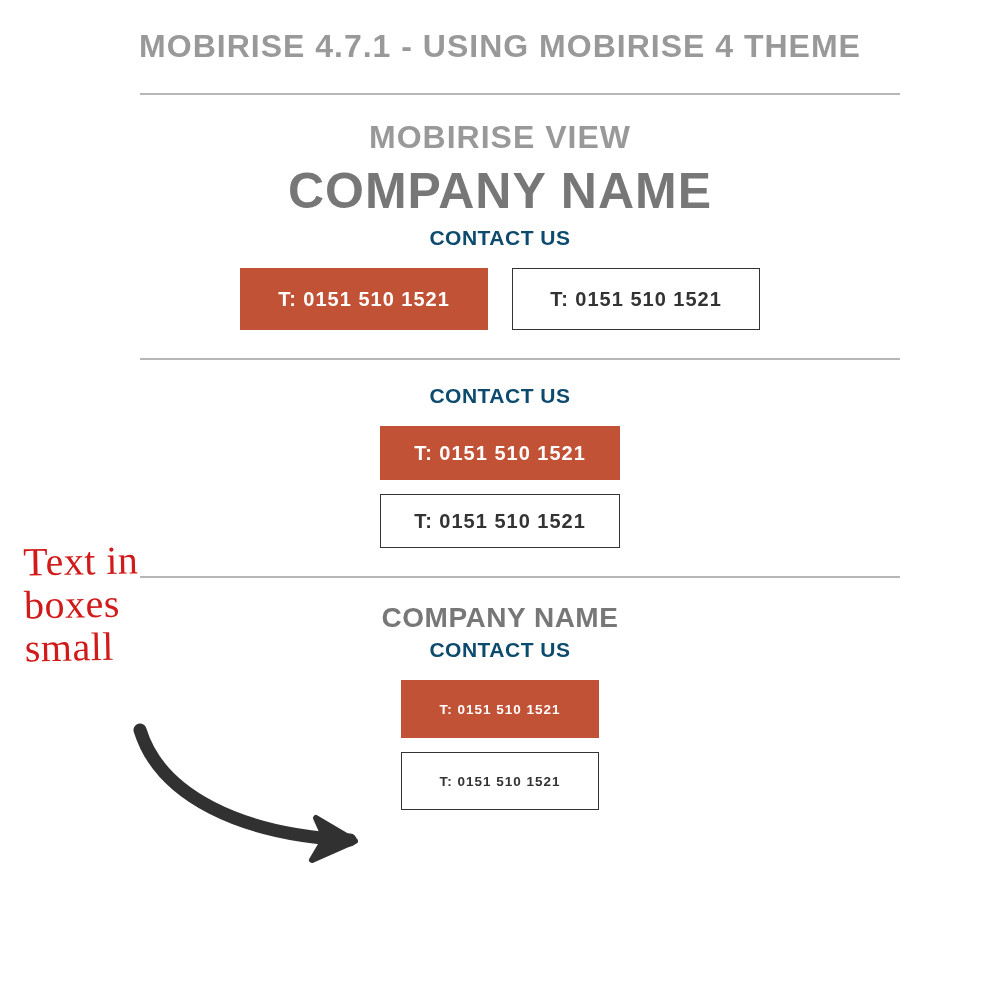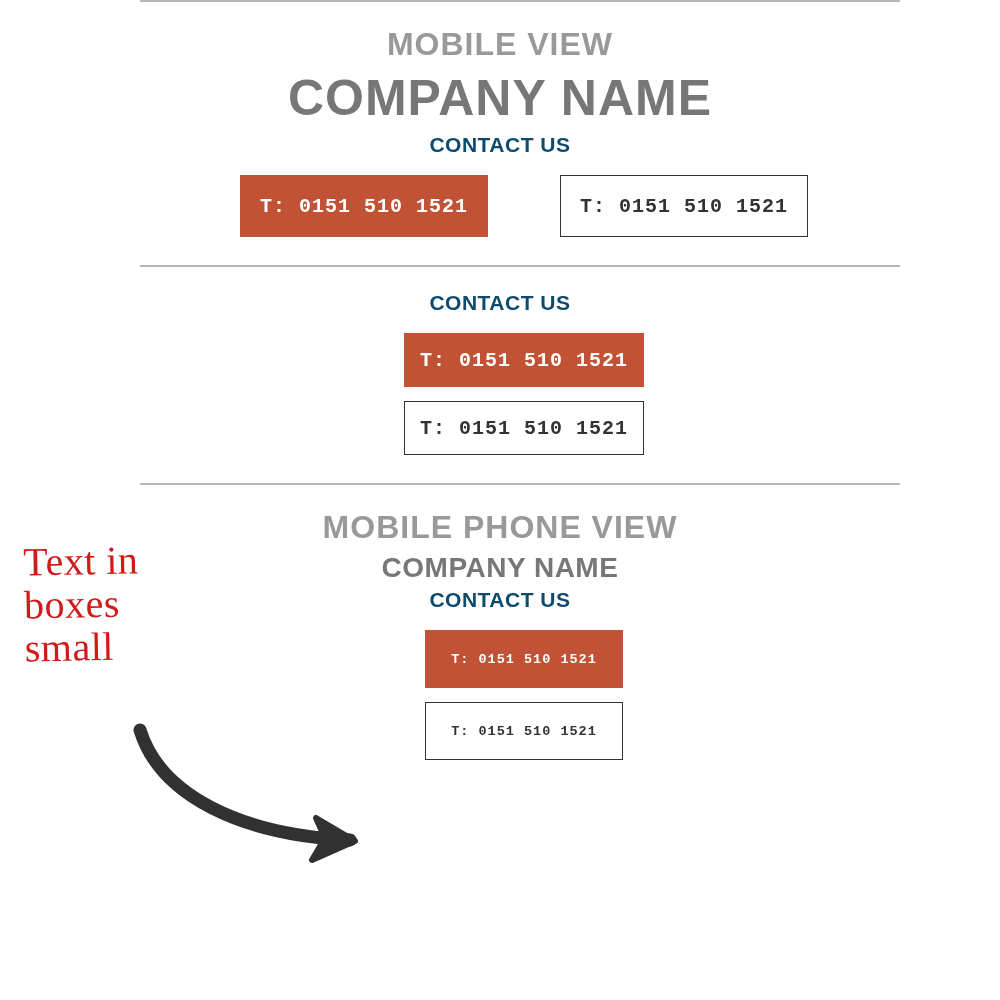--- a/index.html
+++ b/index.html
@@ -67,27 +67,26 @@
     margin-bottom: 18px;
   }
 
   .btn-row { display: flex; justify-content: center; gap: 24px; }
   .btn-col { display: flex; flex-direction: column; align-items: center; gap: 14px; }
 
   .btn {
     display: inline-flex;
     align-items: center;
     justify-content: center;
-    font-family: Liberation Mono, monospace;
+    font-family: Liberation Sans, sans-serif;
     font-stretch: condensed;
     font-weight: 700;
     letter-spacing: 1px;
     border: 1.5px solid #333;
     white-space: nowrap;
-    margin-left: 48px;
   }
   .btn.primary { background: #c25236; color: #ffffff; border-color: #c25236; }
   .btn.secondary { background: #ffffff; color: #333333; border-color: #333333; }
 
   .btn.size-lg { width: 248px; height: 62px; font-size: 20px; }
   .btn.size-md { width: 240px; height: 54px; font-size: 20px; }
   .btn.size-sm { width: 198px; height: 58px; font-size: 13.5px; }
 
   
   .handwriting {
@@ -112,25 +111,26 @@
     width: 260px;
     height: 160px;
     pointer-events: none;
   }
 </style>
 </head>
 <body>
 
 <div class="page">
 
+  <div class="main-title">MOBIRISE 4.7.1 - USING MOBIRISE 4 THEME</div>
 
   <div class="hr"></div>
 
   <div class="section">
-    <div class="section-title">MOBILE VIEW</div>
+    <div class="section-title">MOBIRISE VIEW</div>
     <div class="company-large">COMPANY NAME</div>
     <div class="contact">CONTACT US</div>
     <div class="btn-row">
       <div class="btn primary size-lg">T: 0151 510 1521</div>
       <div class="btn secondary size-lg">T: 0151 510 1521</div>
     </div>
   </div>
 
   <div class="hr"></div>
 
@@ -138,21 +138,20 @@
     <div class="contact">CONTACT US</div>
     <div class="btn-col">
       <div class="btn primary size-md">T: 0151 510 1521</div>
       <div class="btn secondary size-md">T: 0151 510 1521</div>
     </div>
   </div>
 
   <div class="hr"></div>
 
   <div class="section">
-    <div class="section-title">MOBILE PHONE VIEW</div>
     <div class="company-small">COMPANY NAME</div>
     <div class="contact">CONTACT US</div>
     <div class="btn-col">
       <div class="btn primary size-sm">T: 0151 510 1521</div>
       <div class="btn secondary size-sm">T: 0151 510 1521</div>
     </div>
   </div>
 
   <div class="handwriting">
     <span>Text in</span><br>

